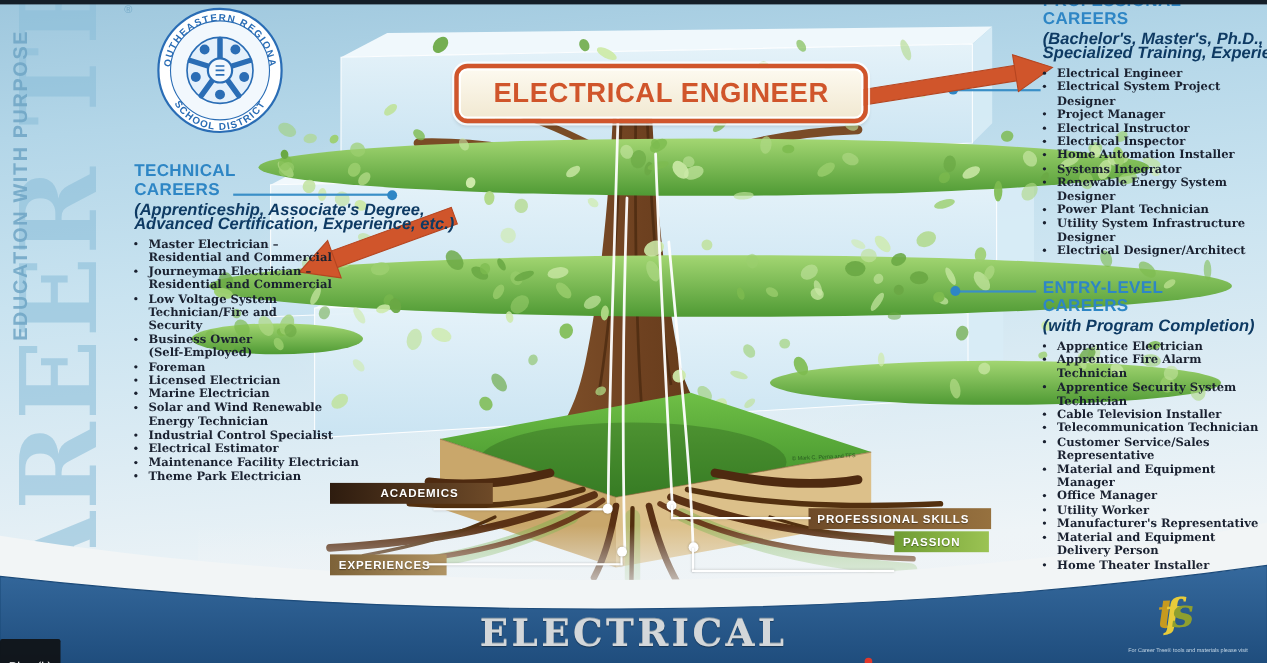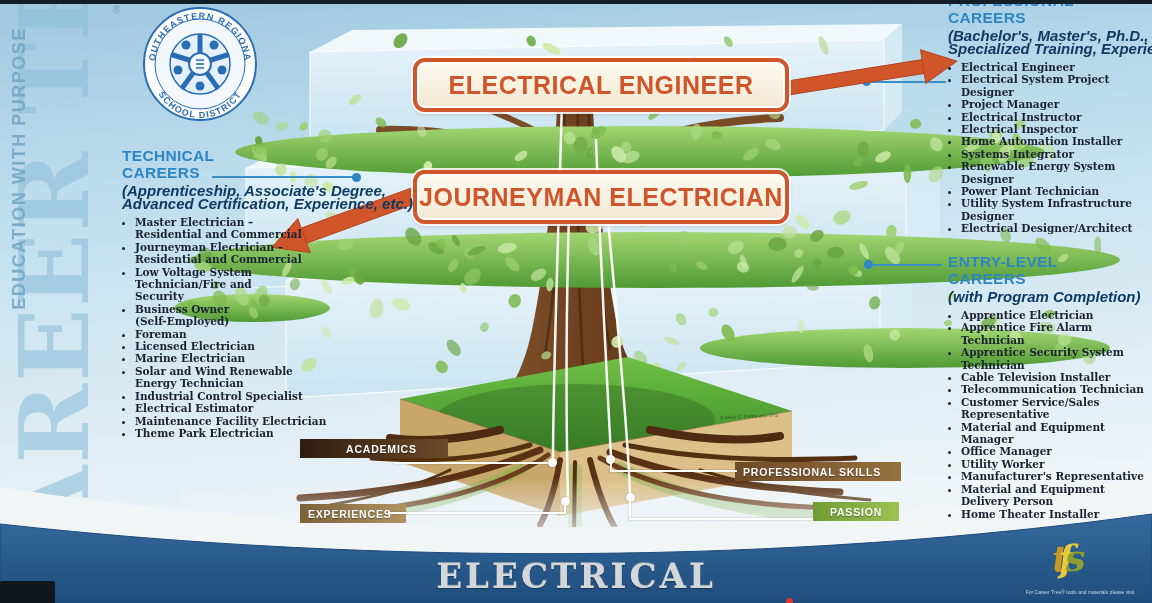--- a/index.html
+++ b/index.html
@@ -407,23 +407,20 @@
   <div class="abs conn" style="left:212px;top:176px;width:144px;height:2px;"></div>
   <div class="abs conn-dot" style="left:352px;top:173px;"></div>
   <div class="abs conn" style="left:866px;top:81px;width:80px;height:2px;"></div>
   <div class="abs conn-dot" style="left:862px;top:77px;"></div>
   <div class="abs conn" style="left:870px;top:264px;width:72px;height:2px;"></div>
   <div class="abs conn-dot" style="left:864px;top:260px;"></div>
 
   <div class="abs banner" style="top:58px;">
     <span>ELECTRICAL ENGINEER</span>
   </div>
-  <div class="abs banner" style="top:170px;">
-    <span>JOURNEYMAN ELECTRICIAN</span>
-  </div>
 
   <div class="abs col" id="col-technical">
     <div class="col-title">TECHNICAL CAREERS</div>
     <div class="col-sub">(Apprenticeship, Associate's Degree,
 Advanced Certification, Experience, etc.)</div>
     <ul>
         <li>Master Electrician –
 Residential and Commercial</li>
         <li>Journeyman Electrician –
 Residential and Commercial</li>
@@ -501,21 +498,21 @@
   <div class="abs wline" style="left:610px;top:459px;width:2px;height:13px;"></div>
   <div class="abs wline" style="left:610px;top:470px;width:127px;height:2px;"></div>
 
   <div class="abs rlabel" style="left:300px;top:504px;width:90px;background:linear-gradient(90deg,#7d6238,#b09464);">
     <span>EXPERIENCES</span>
     </div>
   <div class="abs wline" style="left:388px;top:512px;width:178px;height:2px;"></div>
   <div class="abs wline" style="left:564px;top:503px;width:2px;height:11px;"></div>
   <div class="abs wdot" style="left:561px;top:497px;"></div>
 
-  <div class="abs rlabel" style="left:813px;top:502px;width:70px;background:linear-gradient(90deg,#6f9c33,#9bc353);justify-content:center;">
+  <div class="abs rlabel" style="left:813px;top:483px;width:70px;background:linear-gradient(90deg,#6f9c33,#9bc353);justify-content:flex-start;">
     <span>PASSION</span>
     </div>
   <div class="abs wdot" style="left:626px;top:493px;"></div>
   <div class="abs wline" style="left:629px;top:498px;width:2px;height:22px;"></div>
   <div class="abs wline" style="left:629px;top:518px;width:184px;height:2px;"></div>
 
   <div class="abs" id="grass-credit">© Mark C. Perna and TFS</div>
 
   <div class="abs" id="ribbon-title">ELECTRICAL</div>
 

